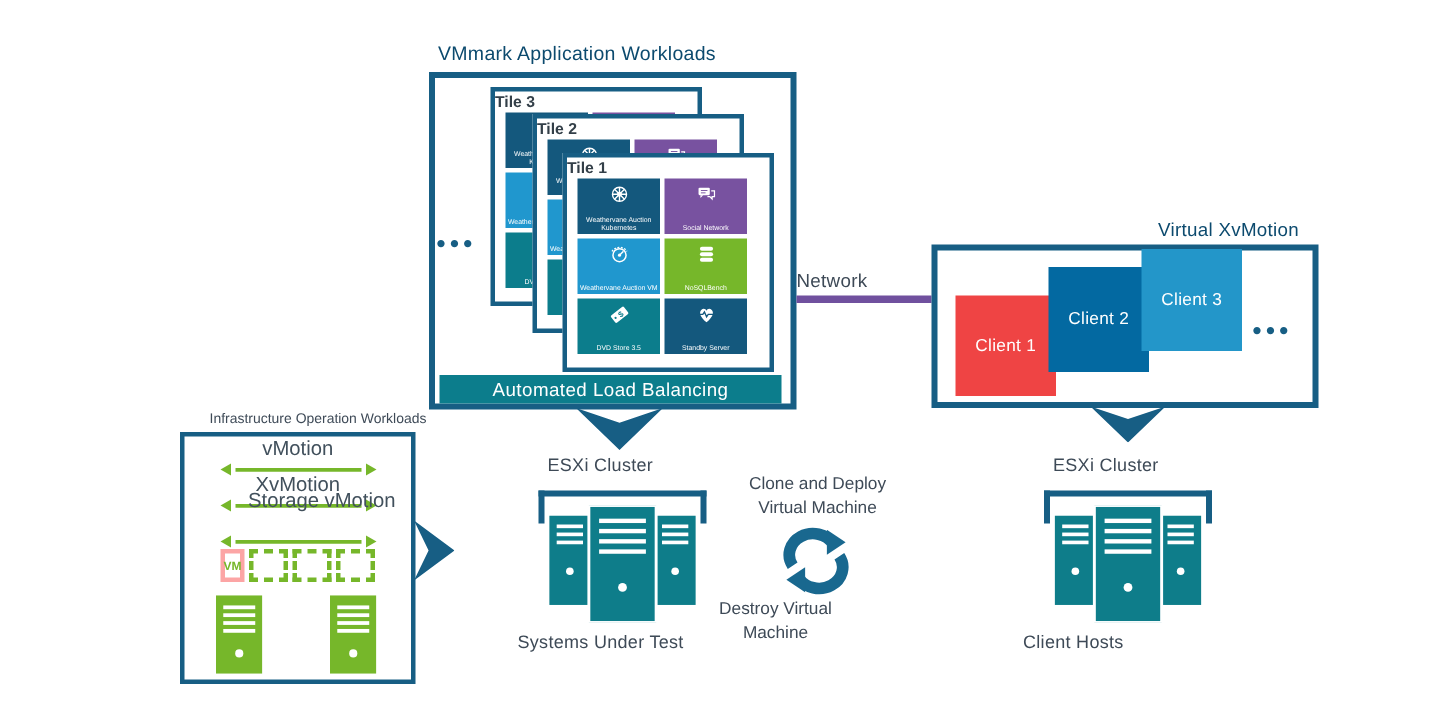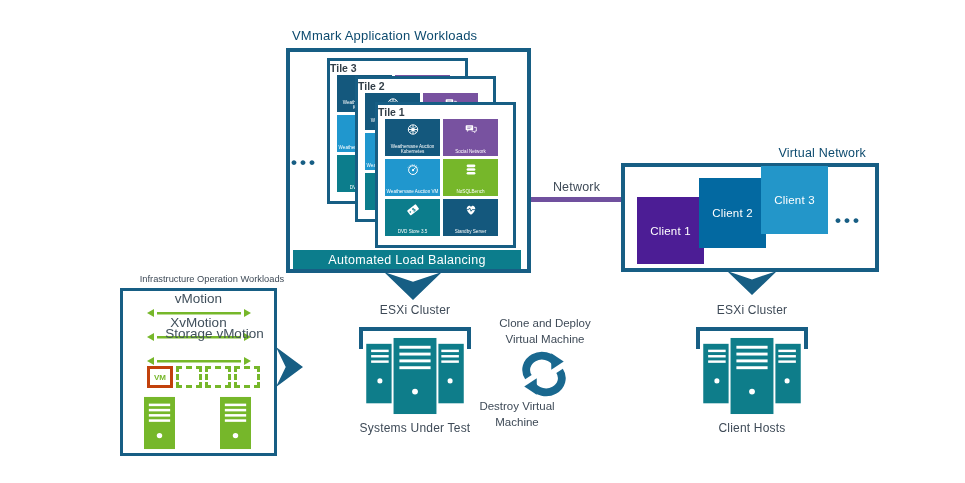--- a/index.html
+++ b/index.html
@@ -20,33 +20,33 @@
   .c-purple{background:#7852A0;color:#7852A0;}
   .c-blue{background:#2097CE;color:#2097CE;}
   .c-green{background:#76B72A;color:#76B72A;}
   .c-teal{background:#0C7D8C;color:#0C7D8C;}
   .alb{position:absolute;left:293px;top:250px;width:228px;height:19px;background:#0C7D8C;
        color:#fff;font-size:12.5px;letter-spacing:.3px;display:flex;align-items:center;justify-content:center;}
   .dots{font-size:17px;font-weight:bold;color:#175E84;letter-spacing:3px;line-height:10px;}
   
   .chev-down{position:absolute;background:#175E84;clip-path:polygon(0 0,50% 35%,100% 0,50% 100%);}
   .chev-right{position:absolute;background:#175E84;clip-path:polygon(0 0,100% 50%,0 100%,36% 50%);}
-  .lbl-c{position:absolute;text-align:center;font-size:12px;color:#3E4A57;letter-spacing:.2px;}
+  .lbl-c{position:absolute;text-align:left;font-size:12px;color:#3E4A57;letter-spacing:.2px;}
   .bracket{position:absolute;width:112px;height:22px;border:4px solid #175E84;border-bottom:none;box-sizing:border-box;}
   
   .infra-title{position:absolute;left:120px;top:274px;width:158px;text-align:center;font-size:9.3px;color:#3E4A57;margin-left:13px;}
   .motion-lbl{position:absolute;left:120px;width:157px;text-align:center;font-size:13.5px;line-height:15px;color:#41505C;}
   .darrow{position:absolute;left:147px;width:104px;height:9px;
           background:linear-gradient(#76B72A,#76B72A) center/84px 2.5px no-repeat;}
   .darrow::before{content:"";position:absolute;left:0;top:0;border-top:4.5px solid transparent;
           border-bottom:4.5px solid transparent;border-right:7px solid #76B72A;}
   .darrow::after{content:"";position:absolute;right:0;top:0;border-top:4.5px solid transparent;
           border-bottom:4.5px solid transparent;border-left:7px solid #76B72A;}
   .vm-row{position:absolute;left:147px;top:366px;display:flex;gap:3px;}
-  .vm-box{width:26px;height:22px;box-sizing:border-box;border:3px solid #c2410c;display:flex;
+  .vm-box{width:16px;height:22px;box-sizing:border-box;border:3px solid #fca5a5;display:flex;
           align-items:center;justify-content:center;font-size:8px;font-weight:bold;color:#76B72A;}
   .vm-ghost{width:26px;height:22px;box-sizing:border-box;border:3px dashed #76B72A;}
   
   .client-sq{position:absolute;display:flex;align-items:center;justify-content:center;
              color:#fff;font-size:11.5px;letter-spacing:.2px;}
   .two-line{white-space:pre-line;text-align:center;font-size:11.5px;line-height:16px;color:#3E4A57;}
   .netline{position:absolute;left:531px;top:197px;width:91px;height:5px;background:#70509E;}
 </style>
 </head>
 <body>
@@ -283,23 +283,23 @@
       <path d="M11 25 A15 13.5 0 0 1 37 11" fill="none" stroke="#19688F" stroke-width="7.5"></path>
       <polygon points="33 2, 33 18, 45 10" fill="#19688F"></polygon>
     </g>
   </svg>
   <div class="abs two-line" style="left:464px;top:398px;width:106px;">Destroy Virtual
 Machine</div>
 
   <div class="lbl-c" style="left:531px;top:180px;width:91px;font-size:12.5px;">Network</div>
   <div class="netline"></div>
 
-  <div class="abs hdr" style="left:740px;top:146px;width:126px;text-align:right;font-size:12.5px;">Virtual Network</div>
+  <div class="abs hdr" style="left:740px;top:146px;width:126px;text-align:right;font-size:12.5px;">Virtual XvMotion</div>
   <div class="box" style="left:621px;top:163px;width:258px;height:109px;"></div>
-  <div class="client-sq" style="left:637px;top:197px;width:67px;height:67px;background:#4c1d95;">Client 1</div>
+  <div class="client-sq" style="left:637px;top:197px;width:67px;height:67px;background:#ef4444;">Client 1</div>
   <div class="client-sq" style="left:699px;top:178px;width:67px;height:70px;background:#0369a1;">Client 2</div>
   <div class="client-sq" style="left:761px;top:166px;width:67px;height:68px;background:#2396C9;">Client 3</div>
   <div class="abs dots" style="left:835px;top:216px;">•••</div>
   <div class="chev-down" style="left:727px;top:271px;width:50px;height:24px;"></div>
 
   <div class="lbl-c" style="left:702px;top:303px;width:100px;">ESXi Cluster</div>
   <div class="bracket" style="left:696px;top:327px;"></div>
   <svg class="abs" style="left:702px;top:337px;" width="100" height="78">
       <use href="#i-cluster"></use>
     </svg>

